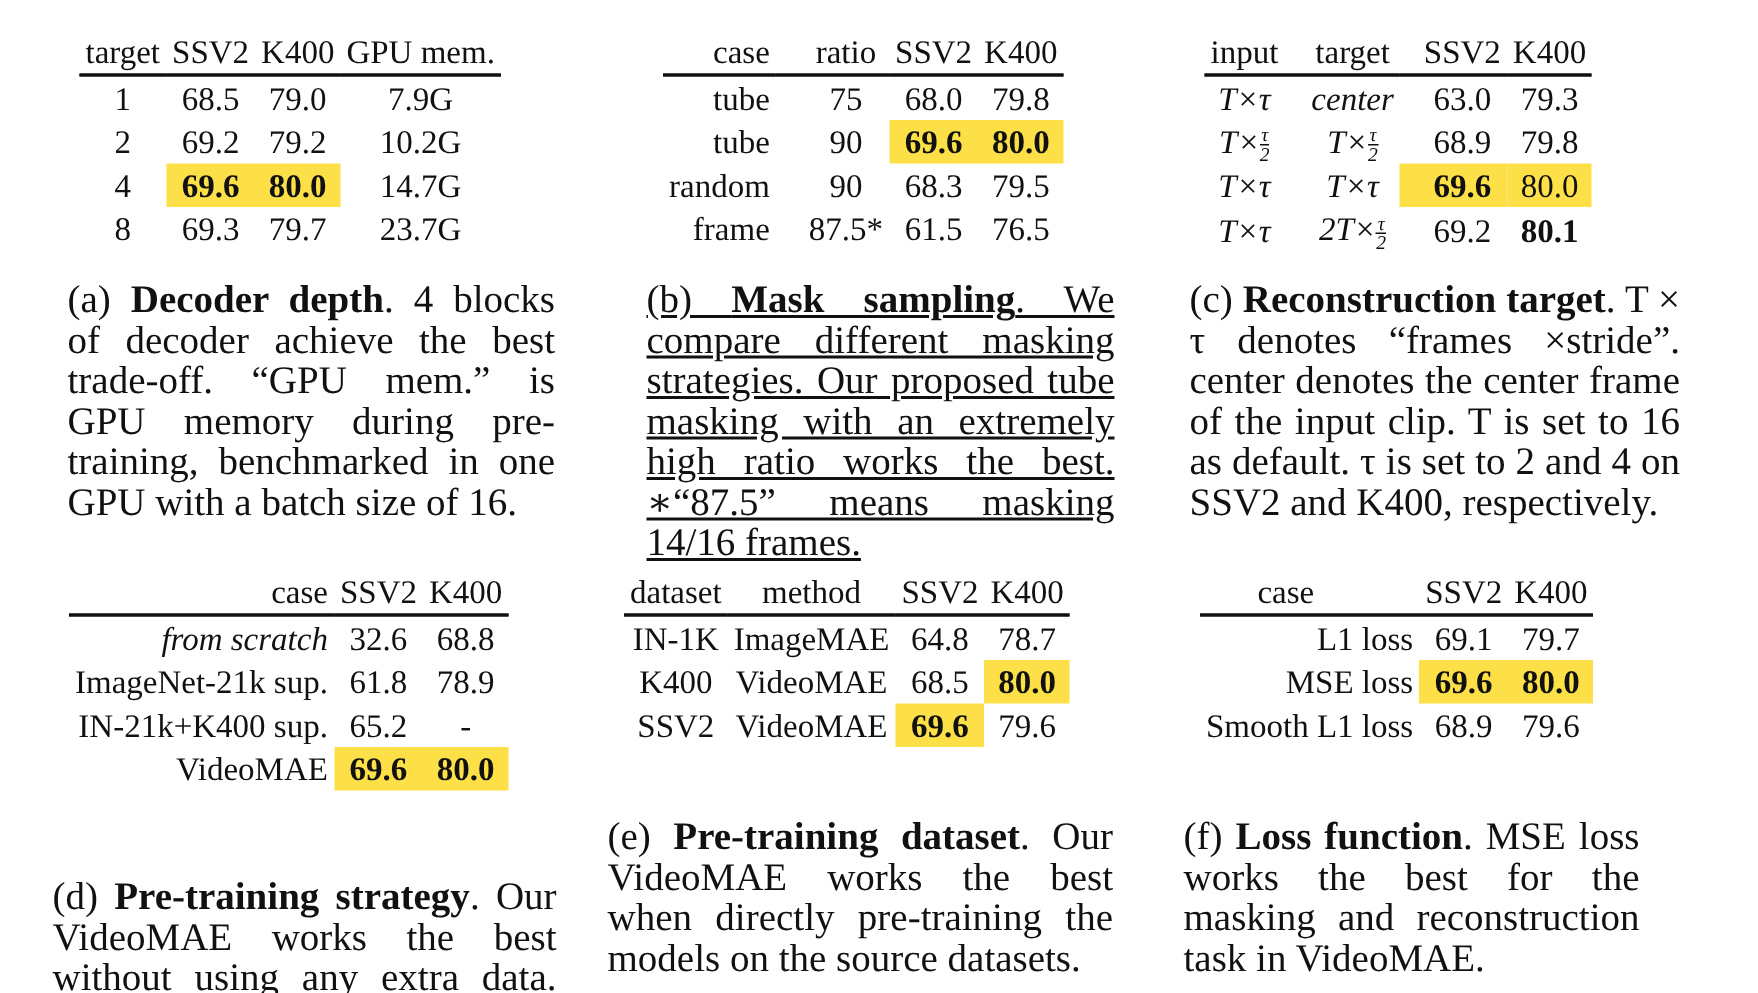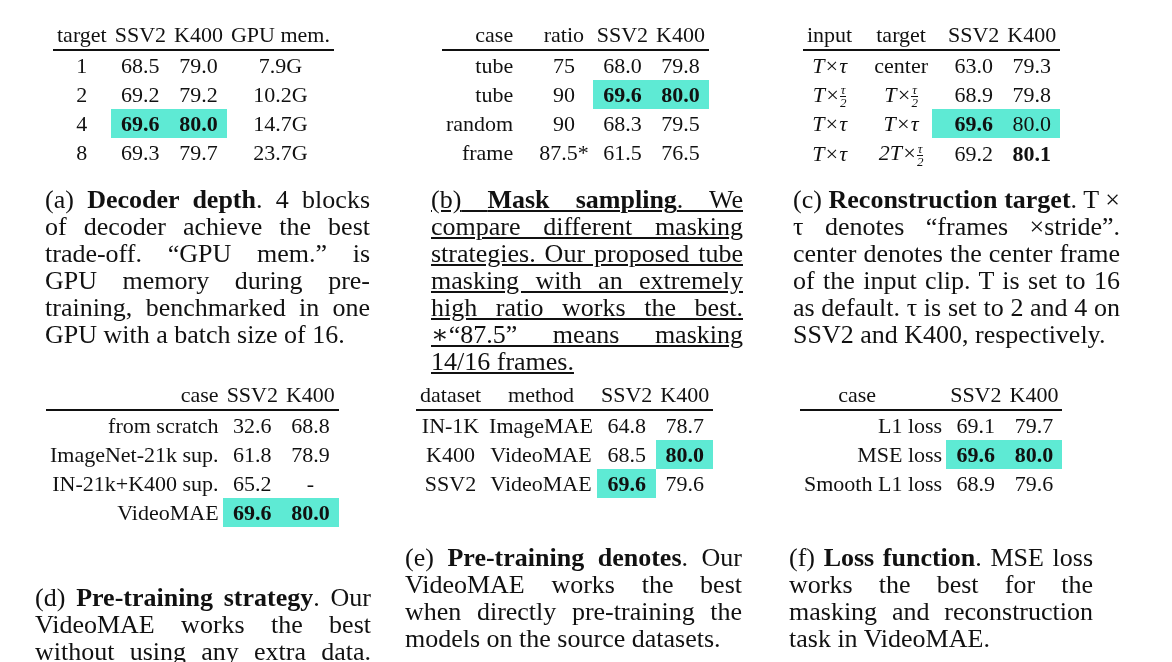--- a/index.html
+++ b/index.html
@@ -7,23 +7,23 @@
     width: 1172px; height: 662px; position: relative; overflow: hidden;
     font-family: "Liberation Serif", "DejaVu Serif", serif;
     color: #111;
     font-size: 22px;
   }
   .panel { position: absolute; }
   table { border-collapse: collapse; font-size: 22px; line-height: 29px; }
   th { font-weight: normal; padding: 0 4px; }
   td { padding: 0 4px; }
   thead tr { border-bottom: 2px solid #111; }
-  .hl { background: #5eead4; }
+  .hl { background: #fde047; }
   .b { font-weight: bold; }
-  .i { }
+  .i { font-style: italic; }
   .c { text-align: center; }
   .l { text-align: right; }
   .caption {
     position: absolute; font-size: 26px; line-height: 27px; text-align: justify;
   }
   .caption .b { font-weight: bold; }
   .frac { display: inline-block; vertical-align: middle; text-align: center; font-size: 13px; line-height: 12px; font-style: italic; }
   .frac span { display: block; }
   .frac .num { border-bottom: 1px solid #111; padding: 0 1px; }
   .math { font-style: italic; }
@@ -225,21 +225,21 @@
         <td class="c">SSV2</td>
         <td class="c">VideoMAE</td>
         <td class="c hl b">69.6</td>
         <td class="c">79.6</td>
       </tr>
     </tbody>
   </table>
 </div>
 <div class="caption" style="left:405px; top:544px; width:337px;">
   <span>(e)</span>
-  <span class="b">Pre-training denotes</span><span>. Our VideoMAE works the best when directly pre-training the models on the source datasets.</span>
+  <span class="b">Pre-training dataset</span><span>. Our VideoMAE works the best when directly pre-training the models on the source datasets.</span>
 </div>
 
 <div class="panel" style="left:800px; top:380px;">
   <table>
     <thead>
       <tr>
         <th class="l" style="padding-right:70px">case</th>
         <th>SSV2</th>
         <th>K400</th>
       </tr>

